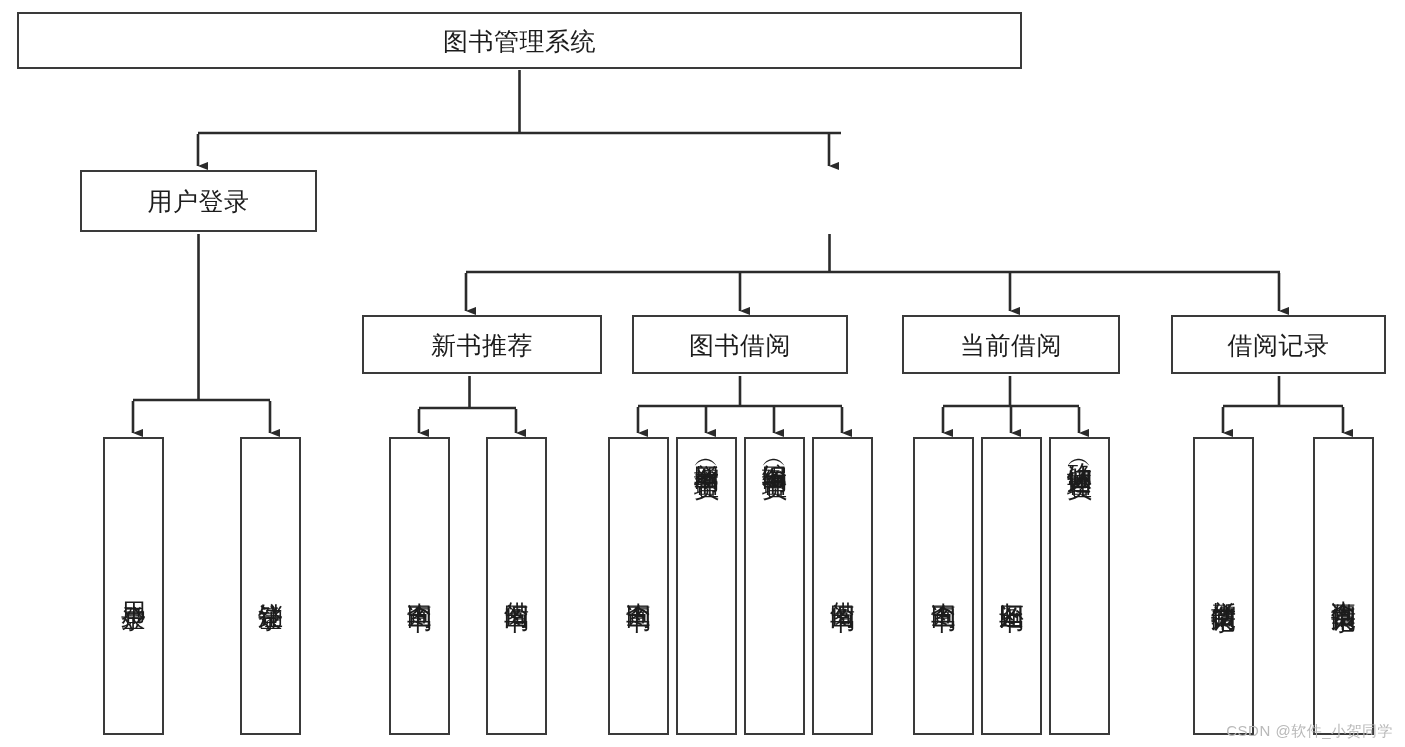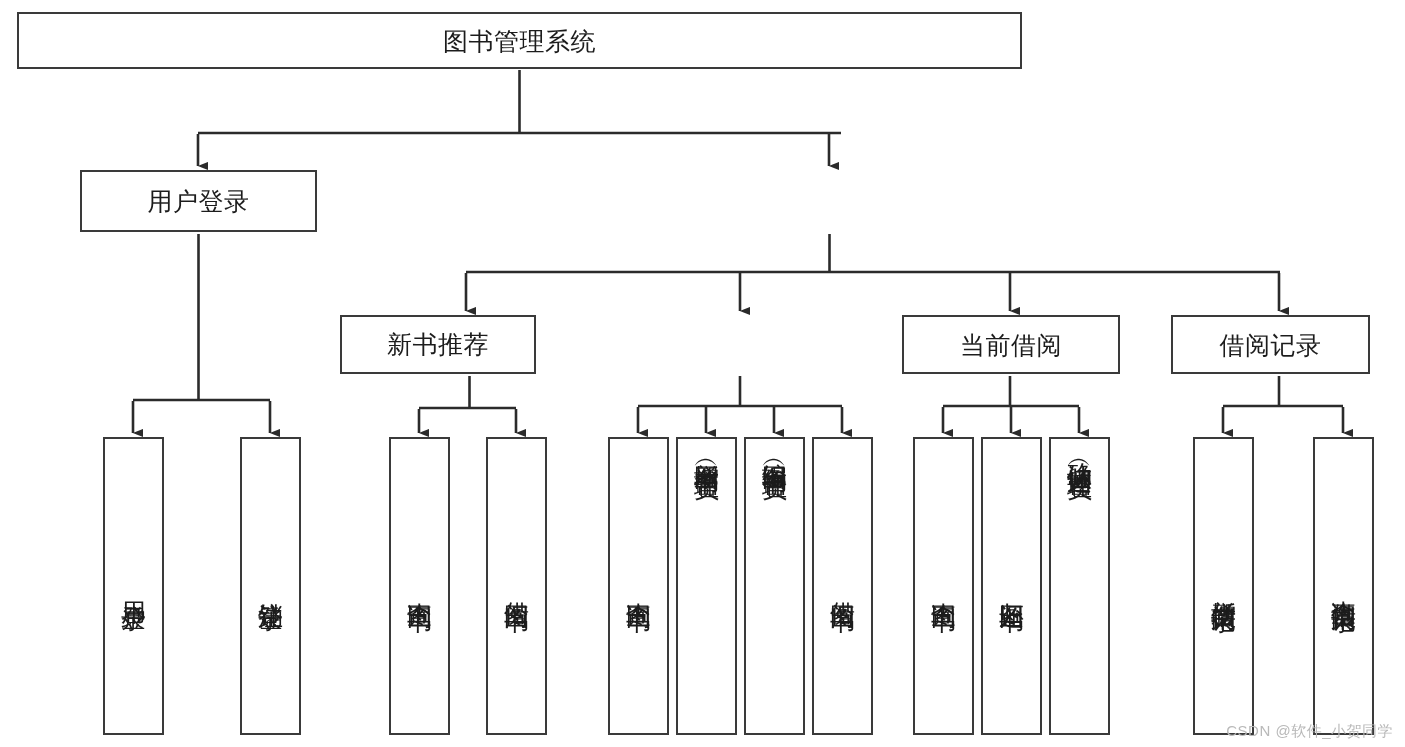--- a/index.html
+++ b/index.html
@@ -138,30 +138,33 @@
 
   <div class="node-box root horizontal" style="left:17px; top:12px; width:1005px; height:57px;">
     <span class="node-label">图书管理系统</span>
   </div>
 
   <div class="node-box horizontal" style="left:80px; top:170px; width:237px; height:62px;">
     <span class="node-label">用户登录</span>
   </div>
 
 
-  <div class="node-box horizontal" style="left:340px; top:315px; width:196px; height:59px;font-family:Liberation Serif, serif;">
+  <div class="node-box horizontal" style="left:362px; top:315px; width:240px; height:59px;">
     <span class="node-label">新书推荐</span>
   </div>
 
+  <div class="node-box horizontal" style="left:632px; top:315px; width:216px; height:59px;">
+    <span class="node-label">图书借阅</span>
+  </div>
 
   <div class="node-box horizontal" style="left:902px; top:315px; width:218px; height:59px;">
     <span class="node-label">当前借阅</span>
   </div>
 
-  <div class="node-box horizontal" style="left:1171px; top:315px; width:199px; height:59px;">
+  <div class="node-box horizontal" style="left:1171px; top:315px; width:215px; height:59px;">
     <span class="node-label">借阅记录</span>
   </div>
 
   <div class="node-box vertical centered" style="left:103px; top:437px; width:61px; height:298px;">
     <span class="node-label">用户登录</span>
   </div>
 
   <div class="node-box vertical centered" style="left:240px; top:437px; width:61px; height:298px;">
     <span class="node-label">注销登录</span>
   </div>

